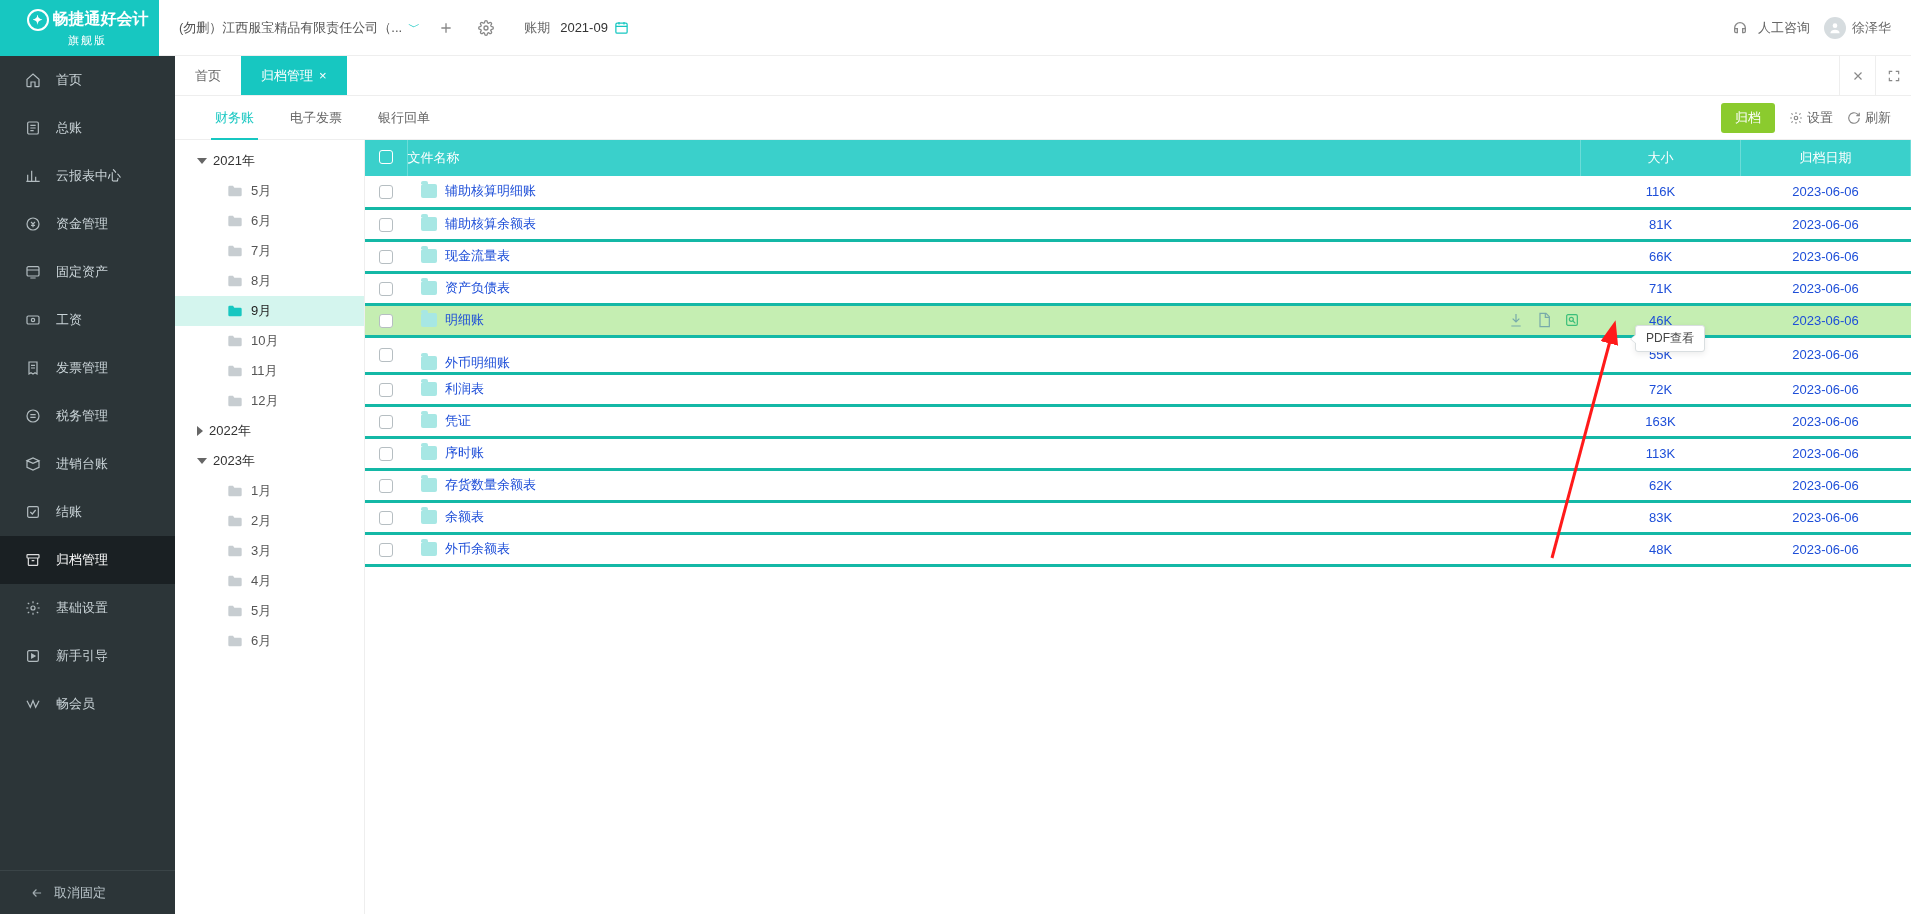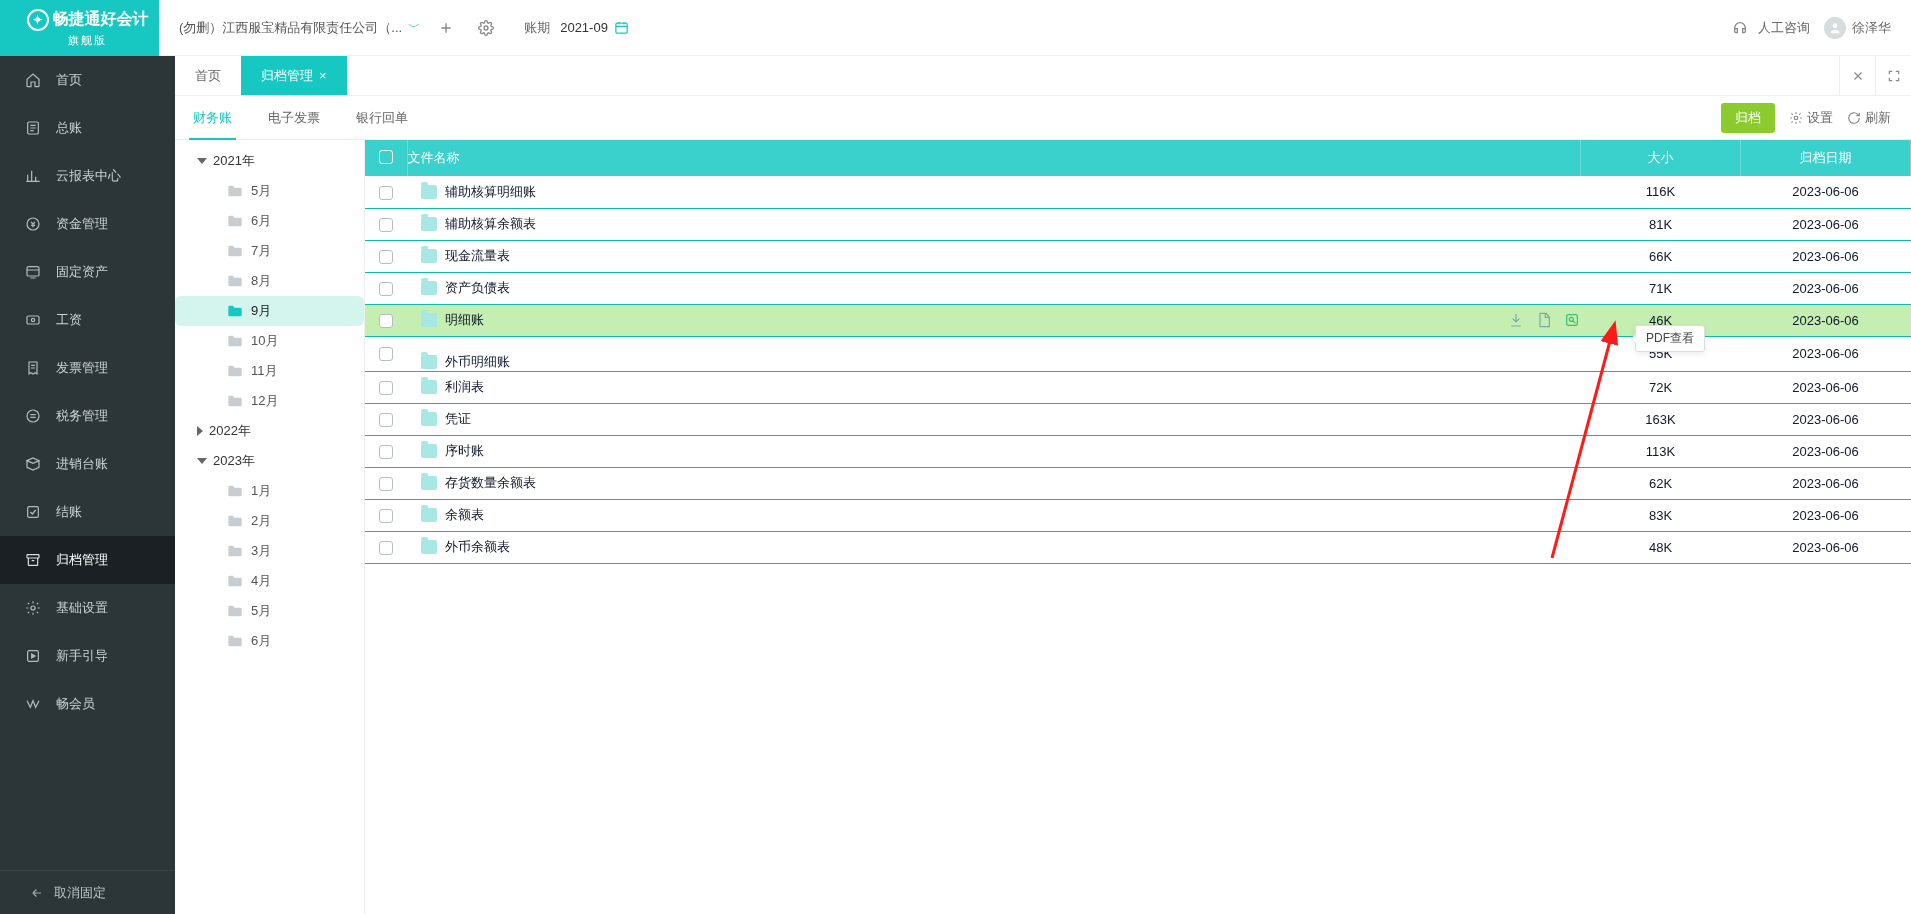--- a/index.html
+++ b/index.html
@@ -32,48 +32,48 @@
 
 
 .tabs-row { position: absolute; left: 175px; top: 56px; right: 0; height: 40px; border-bottom: 1px solid #eee; display: flex; align-items: stretch; background: #fff; }
 .page-tab { padding: 0 20px; display: flex; align-items: center; color: #666; cursor: pointer; }
 .page-tab.active { background: #17c7c1; color: #fff; }
 .tab-close { margin-left: 6px; font-size: 13px; }
 .tabs-right { margin-left: auto; display: flex; align-items: center; }
 .sq-btn { width: 36px; height: 40px; display: inline-flex; align-items: center; justify-content: center; border-left: 1px solid #eee; color: #888; cursor: pointer; }
 
 
-.subtabs-row { position: absolute; left: 175px; top: 96px; right: 0; height: 44px; border-bottom: 1px solid #eee; display: flex; align-items: center; background: #fff; }
+.subtabs-row { position: absolute; left: 175px; top: 96px; right: 0; height: 44px; border-bottom: 1px solid #eee; display: flex; align-items: center; background: #fff; padding-left: 22px; }
 .subtab { padding: 0 18px; height: 100%; display: flex; align-items: center; color: #666; cursor: pointer; position: relative; }
 .subtab.active { color: #17c7c1; }
 .subtab.active::after { content: ""; position: absolute; left: 14px; right: 14px; bottom: -1px; height: 2px; background: #17c7c1; }
 .subtabs-right { margin-left: auto; display: flex; align-items: center; gap: 14px; padding-right: 20px; }
 .btn-primary { background: #8bcb2e; color: #fff; border: none; border-radius: 3px; padding: 6px 14px; cursor: pointer; font-size: 13px; }
 .link-btn { display: inline-flex; align-items: center; gap: 4px; color: #666; cursor: pointer; }
 
 
 .content { position: absolute; left: 175px; top: 140px; right: 0; bottom: 0; display: flex; }
 
 
 .tree { width: 190px; border-right: 1px solid #eee; padding-top: 6px; overflow-y: auto; }
 .tree-year { display: flex; align-items: center; height: 30px; padding-left: 22px; gap: 6px; cursor: pointer; color: #333; }
 .tree-month { display: flex; align-items: center; height: 30px; padding-left: 52px; gap: 8px; cursor: pointer; color: #555; }
-.tree-month.selected { background: #d4f5ee; color: #222; border-radius: 6px; }
+.tree-month.selected { background: #d4f5ee; color: #222; }
 .tree-month.selected .folder-icon { color: #17c7c1; }
 .folder-icon { width: 16px; height: 14px; color: #c7cdd1; }
 .tri { display:inline-block; width:0; height:0; }
 .tri.down { border-left:5px solid transparent; border-right:5px solid transparent; border-top:6px solid #666; }
 .tri.right{ border-top:5px solid transparent; border-bottom:5px solid transparent; border-left:6px solid #666; }
 
 
 .table-wrap { flex: 1; overflow: auto; }
 table { width: 100%; border-collapse: collapse; }
 thead th { background: #3ad0cb; color: #fff; font-weight: 500; height: 36px; text-align: center; border-right: 1px solid rgba(255,255,255,.25); font-size: 13px; }
 thead th.name-col { text-align: left; }
-tbody td { height: 32px; border-bottom: 1px solid #14b8a6; text-align: center; color: #0f172a; }
+tbody td { height: 32px; border-bottom: 3px solid #14b8a6; text-align: center; color: #1d4ed8; }
 tbody td.name-cell { text-align: left; padding-left: 14px; }
 tbody tr.hovered td { background: #c5eeb2; }
 .chk { width: 14px; height: 14px; border: 1px solid #b6bec2; border-radius: 3px; display: inline-block; background: #fff; cursor: pointer; vertical-align: middle; }
 .hdr-chk { width: 14px; height: 14px; border: 1.5px solid #fff; border-radius: 3px; display: inline-block; cursor: pointer; }
 .file-name { display: inline-flex; align-items: center; gap: 8px; }
 .file-folder { width: 16px; height: 14px; background: #a7e7e4; border-radius: 2px; position: relative; }
 .file-folder::before { content: ""; position: absolute; top: -3px; left: 0; width: 7px; height: 3px; background: #a7e7e4; border-radius: 2px 2px 0 0; }
 .row-actions { display: inline-flex; gap: 10px; margin-left: 18px; color: #7aa; }
 .row-action { width: 18px; height: 18px; display:inline-flex; align-items:center; justify-content:center; cursor:pointer; }
 .row-action.last { color: #3bbf7a; }

